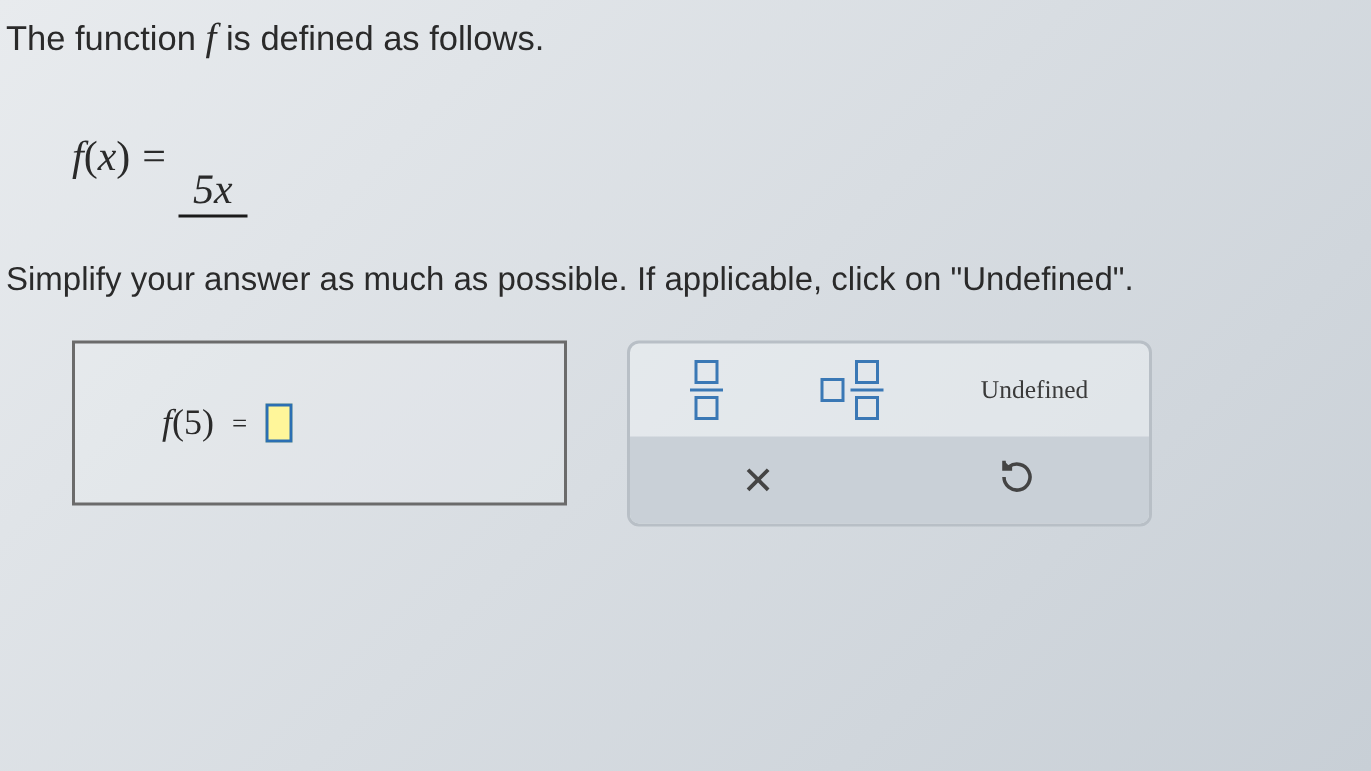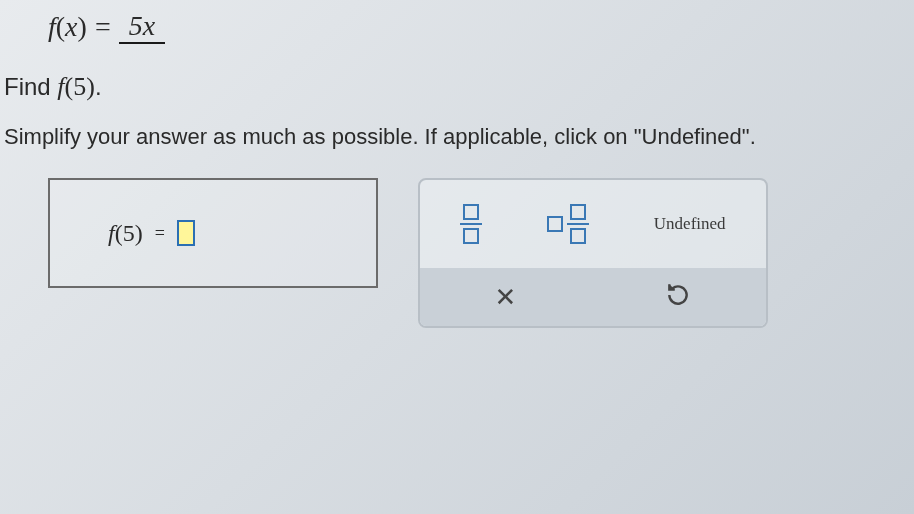--- a/index.html
+++ b/index.html
@@ -27,20 +27,21 @@
     }
     .frac {
       display: inline-flex;
       flex-direction: column;
       align-items: center;
       vertical-align: middle;
     }
     .frac .num, .frac .den {
       padding: 0 10px;
       line-height: 1.15;
+      margin-top: 47px;
     }
     .frac .bar {
       height: 2px;
       background: #1a1a1a;
       width: 100%;
     }
     .it { font-style: italic; }
     .prompt2 {
       font-size: 24px;
       margin: 0 0 22px 4px;
@@ -81,21 +82,21 @@
       border: 2px solid #b8bfc6;
       border-radius: 8px;
       background: rgba(240,243,246,0.5);
       width: 350px;
       overflow: hidden;
     }
     .tool-row1 {
       display: flex;
       align-items: center;
       justify-content: space-around;
-      height: 88px;
+      height: 62px;
       padding: 0 8px;
     }
     .tool-row2 {
       display: flex;
       align-items: center;
       justify-content: space-around;
       height: 58px;
       background: #c9d0d7;
     }
     .tool-btn {
@@ -125,35 +126,35 @@
     }
     .x-icon { font-size: 26px; color: #444; }
     .reset-icon { display:inline-block; }
     .reset-icon svg { width: 26px; height: 26px; }
   </style>
 </head>
 <body>
 
 <div class="content">
 
+  <p class="prompt1">
+    <span>The function </span><span class="it" style="font-family:'Times New Roman';font-size:26px">f</span><span> is defined as follows.</span>
+  </p>
 
   <div class="func-def">
     <span>
       <span class="it">f</span><span>(</span><span class="it">x</span><span>)</span>
     </span>
     <span>=</span>
     <span class="frac">
       <span class="num"><span class="it">5x</span></span>
       <span class="bar"></span>
     </span>
   </div>
 
-  <p class="prompt2">
-    <span>Find </span><span class="mathit">f</span><span style="font-family:'Times New Roman';font-size:26px"><span>(</span><span>5</span><span>)</span></span><span>.</span>
-  </p>
 
   <p class="prompt3">Simplify your answer as much as possible. If applicable, click on "Undefined".</p>
 
   <div class="row">
 
     <div class="answer-box">
       <span class="it">f</span>
         <span style="font-family:'Times New Roman'"><span>(</span><span>5</span><span>)</span></span>
       <span class="eq">=</span>
       <span class="answer-placeholder"></span>

